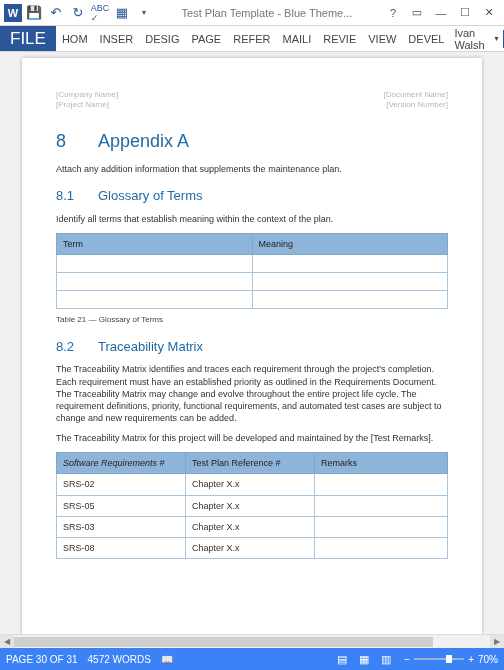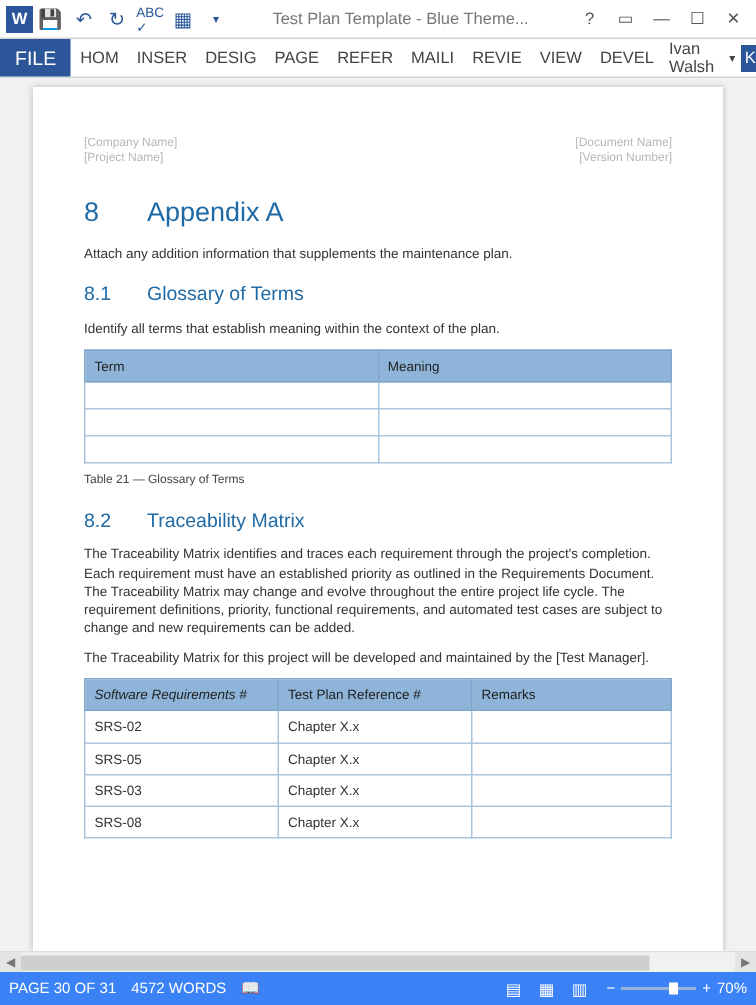--- a/index.html
+++ b/index.html
@@ -9,21 +9,21 @@
 .titlebar { height: 26px; background: #fff; border-bottom: 1px solid #d4d4d4; display: flex; align-items: center; padding: 0 4px; font-size: 11px; color: #666; }
 .titlebar .app-icon { width: 18px; height: 18px; background: #2b579a; color: #fff; display: flex; align-items: center; justify-content: center; font-weight: bold; font-size: 11px; margin-right: 4px; }
 .titlebar .qat { display: flex; gap: 6px; align-items: center; }
 .titlebar .qat-icon { width: 16px; height: 16px; display: flex; align-items: center; justify-content: center; color: #2b579a; font-size: 13px; }
 .titlebar .title { flex: 1; text-align: center; font-size: 11px; color: #777; overflow: hidden; white-space: nowrap; text-overflow: ellipsis; padding: 0 4px; }
 .titlebar .winctrl { display: flex; gap: 2px; }
 .titlebar .winctrl span { width: 22px; height: 18px; display: flex; align-items: center; justify-content: center; font-size: 11px; color: #555; }
 
 
 .ribbon { height: 26px; background: #fff; display: flex; align-items: stretch; font-size: 11px; border-bottom: 1px solid #d4d4d4; }
-.ribbon .file-tab { background: #2b579a; color: #fff; padding: 0 10px; display: flex; align-items: center; font-size: 13px; }
+.ribbon .file-tab { background: #2b579a; color: #fff; padding: 0 10px; display: flex; align-items: center; font-size: 17px; }
 .ribbon .tab { padding: 0 6px; display: flex; align-items: center; color: #444; cursor: pointer; }
 .ribbon .user { margin-left: auto; padding: 0 4px; display: flex; align-items: center; color: #444; gap: 4px; }
 .ribbon .user-badge { width: 18px; height: 18px; background: #2b579a; color: #fff; display: flex; align-items: center; justify-content: center; font-size: 11px; }
 
 
 .doc-wrap { flex: 1; background: #f1f1f1; overflow: hidden; position: relative; display: flex; flex-direction: column; }
 .doc-scroll { flex: 1; overflow: hidden; display: flex; justify-content: center; padding: 6px 6px 0 6px; }
 .page { width: 460px; background: #fff; box-shadow: 0 0 4px rgba(0,0,0,0.25); padding: 32px 34px 10px 34px; font-size: 9px; color: #333; line-height: 1.35; overflow: hidden; }
 .page-header { display: flex; justify-content: space-between; color: #b7b7b7; font-size: 8px; margin-bottom: 18px; }
 .page-header div { line-height: 1.3; }
@@ -141,21 +141,21 @@
               <td></td>
             </tr>
       </tbody>
         </table>
       <div class="table-caption">Table 21 — Glossary of Terms</div>
 
       <div class="h2">
         <span class="num">8.2</span><span>Traceability Matrix</span>
       </div>
       <div class="body-text">The Traceability Matrix identifies and traces each requirement through the project's completion. Each requirement must have an established priority as outlined in the Requirements Document. The Traceability Matrix may change and evolve throughout the entire project life cycle. The requirement definitions, priority, functional requirements, and automated test cases are subject to change and new requirements can be added.</div>
-      <div class="body-text">The Traceability Matrix for this project will be developed and maintained by the [Test Manager].</div>
+      <div class="body-text">The Traceability Matrix for this project will be developed and maintained by the [Test Remarks].</div>
 
       <table class="wtable">
         <tbody>
             <tr>
           <th style="width:33%;font-style:italic;">Software Requirements #</th>
           <th style="width:33%;">Test Plan Reference #</th>
           <th>Remarks</th>
         </tr>
         <tr>
               <td>SRS-02</td>

